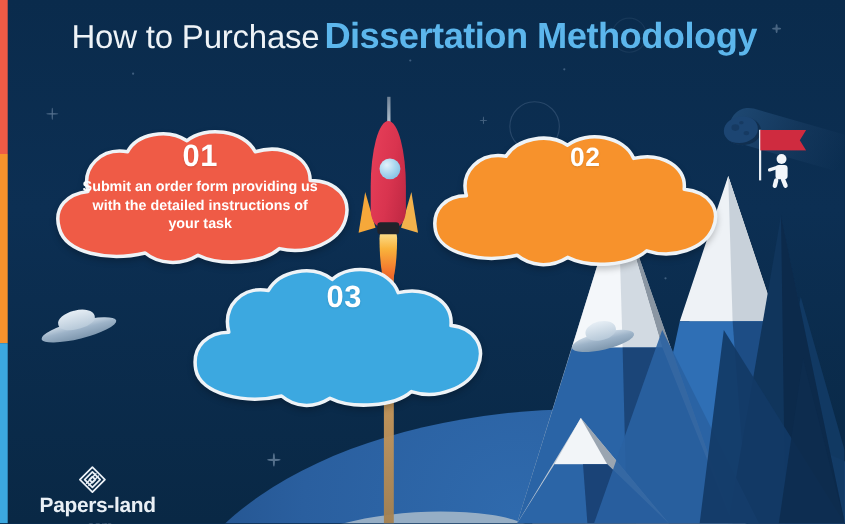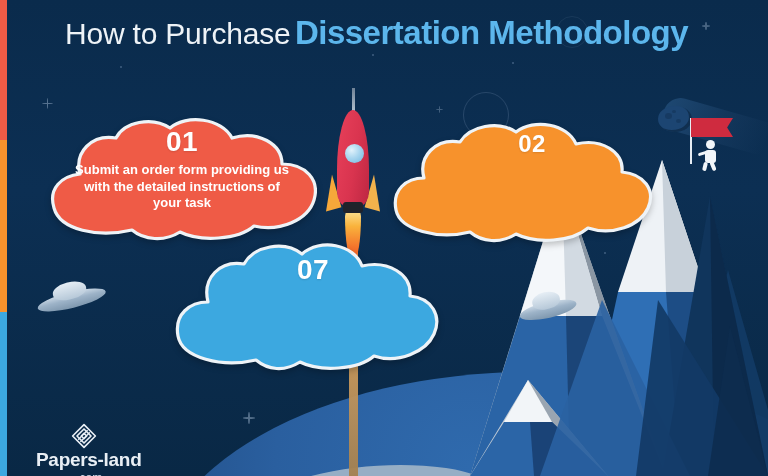--- a/index.html
+++ b/index.html
@@ -357,21 +357,21 @@
                C38 32,56 14,80 18
                C90 0,120 -6,138 8
                C156 -8,190 -2,198 20
                C224 14,248 28,246 50
                C268 52,278 70,270 88
                C262 106,234 118,210 110
                C194 124,156 126,136 116
                C120 126,104 124,92 114 Z" fill="#3ca8e0" stroke="#eef3f7" stroke-width="3.2" stroke-linejoin="round"></path>
     </svg>
     <div class="cloud-text">
-      <div class="step-num" style="font-size:28px;margin-top:8px;margin-left:20px;">07</div>
+      <div class="step-num" style="font-size:28px;margin-top:8px;margin-left:20px;">03</div>
     </div>
   </div>
 
   <div class="logo">
     <svg class="logo-mark" viewBox="0 0 48 48">
       <g fill="none" stroke="#e9eff5" stroke-width="3" stroke-linejoin="round">
         <path d="M24 3 L45 24 L24 45 L3 24 Z" rx="4"></path>
         <path d="M24 11 L37 24 L24 37 L11 24 Z"></path>
         <path d="M24 19 L29 24 L24 29 L19 24 Z"></path>
       </g>

